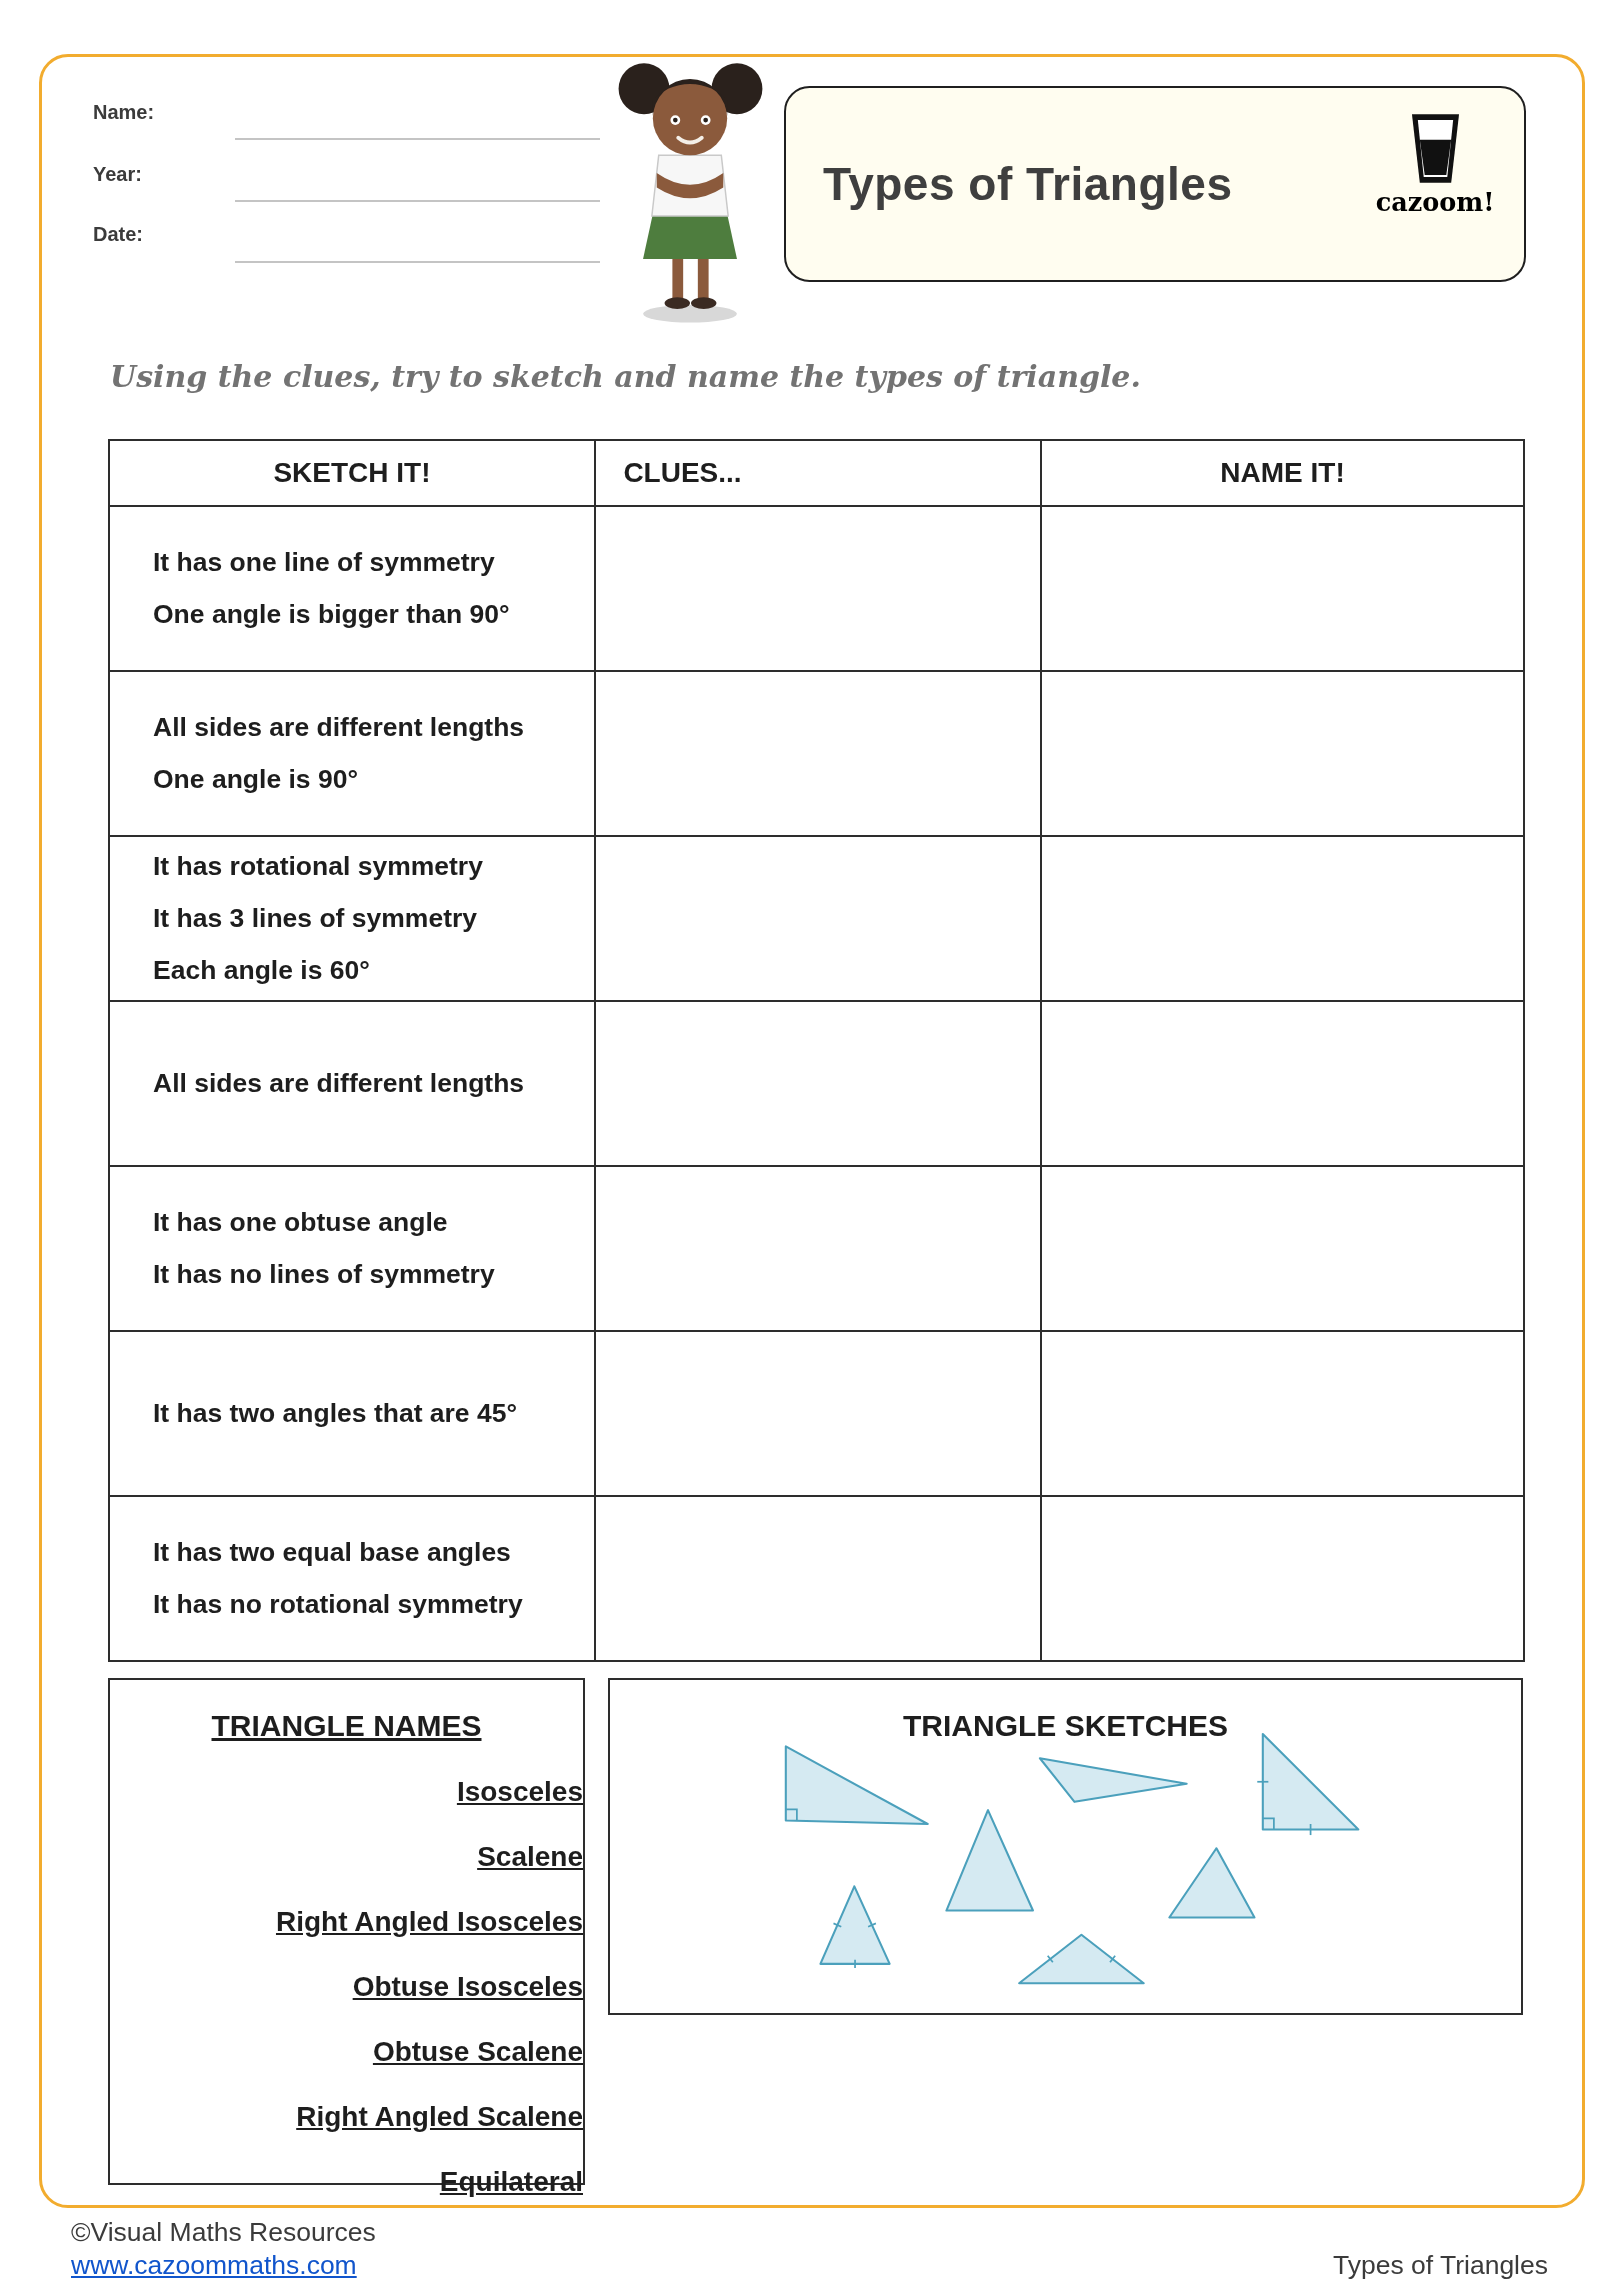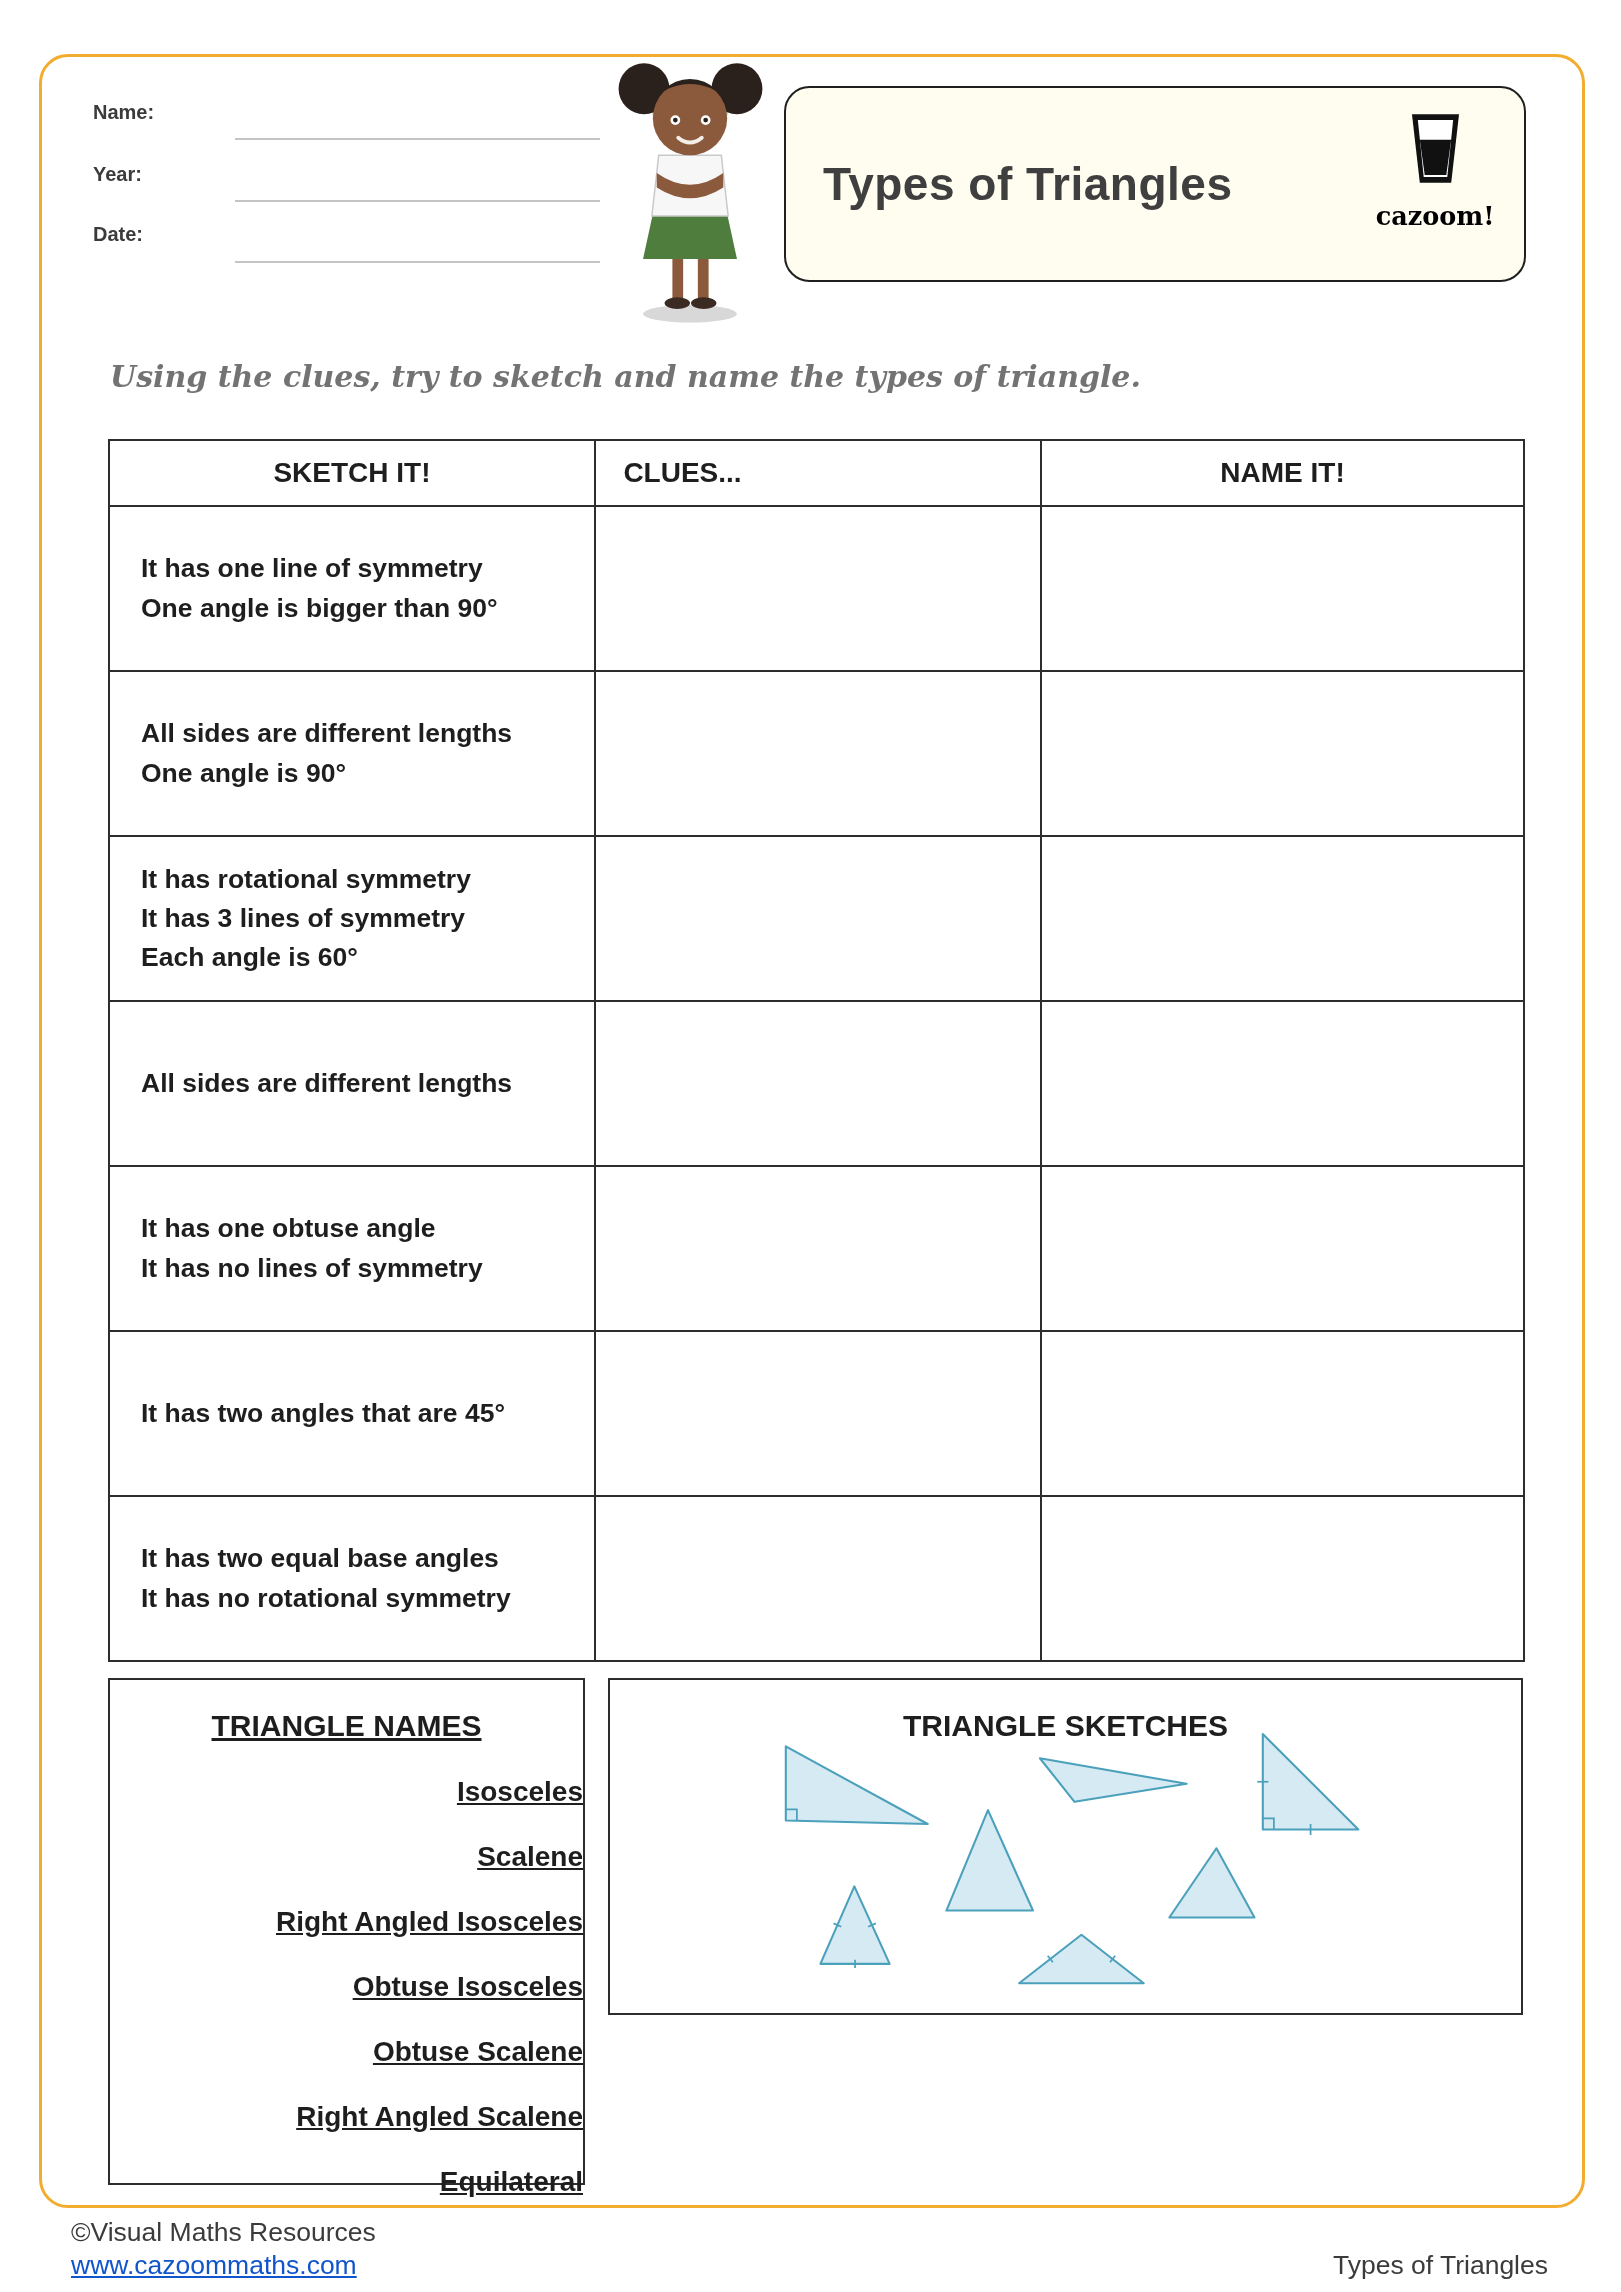--- a/index.html
+++ b/index.html
@@ -26,41 +26,41 @@
   
   .character { position:absolute; left:600px; top:57px; width:181px; height:270px; }
   
   .title-box {
     position:absolute; left:784px; top:86px; width:742px; height:196px;
     border:2.9px solid #1f1f1f; border-radius:25.5px; background:#FFFDF0;
     display:flex; align-items:center;
   }
   .title-text { padding-left:37px; font-size:46px; font-weight:bold; color:#3f3f3f; letter-spacing:0.5px; }
   .logo { position:absolute; right:25.5px; top:25.5px; width:127px; text-align:center; }
-  .logo-word { font-family:"DejaVu Serif", serif; font-weight:bold; font-size:25.5px; color:#000; margin-top:14px; }
+  .logo-word { font-family:"DejaVu Serif", serif; font-weight:bold; font-size:25.5px; color:#000; margin-top:0; }
   
   .instruction {
     position:absolute; left:110px; top:359px;
     font-family:"DejaVu Serif", serif; font-style:italic; font-weight:bold;
     font-size:30px; color:#737373;
   }
   
   .clues-table {
     position:absolute; left:108px; top:439px; width:1417px;
     display:grid; grid-template-columns:486px 446px 483px;
     grid-template-rows:66px repeat(7,165px);
     border-top:2px solid #2d2d2d; border-left:2px solid #2d2d2d;
   }
   .clues-table > div { border-right:2px solid #2d2d2d; border-bottom:2px solid #2d2d2d; }
   .th { display:flex; align-items:center; font-weight:bold; font-size:28px; color:#1e1e1e; }
   .th-left { padding-left:27.4px; }
   .th-center { justify-content:center; }
   .clue {
     display:flex; flex-direction:column; justify-content:center;
-    padding-left:31px; padding-right:13.7px; gap:6px;
+    padding-left:43px; padding-right:13.7px; gap:19px;
     font-weight:bold; font-size:26.5px; line-height:1.25; color:#1e1e1e;
   }
   
   .names-box {
     position:absolute; left:108px; top:1678px; width:477px; height:507px;
     border:2.9px solid #2d2d2d;
     text-decoration:underline;
   }
   .names-title { text-align:center; margin-top:29px; font-size:30px; font-weight:bold; }
   .names-list { margin-top:29px; }

